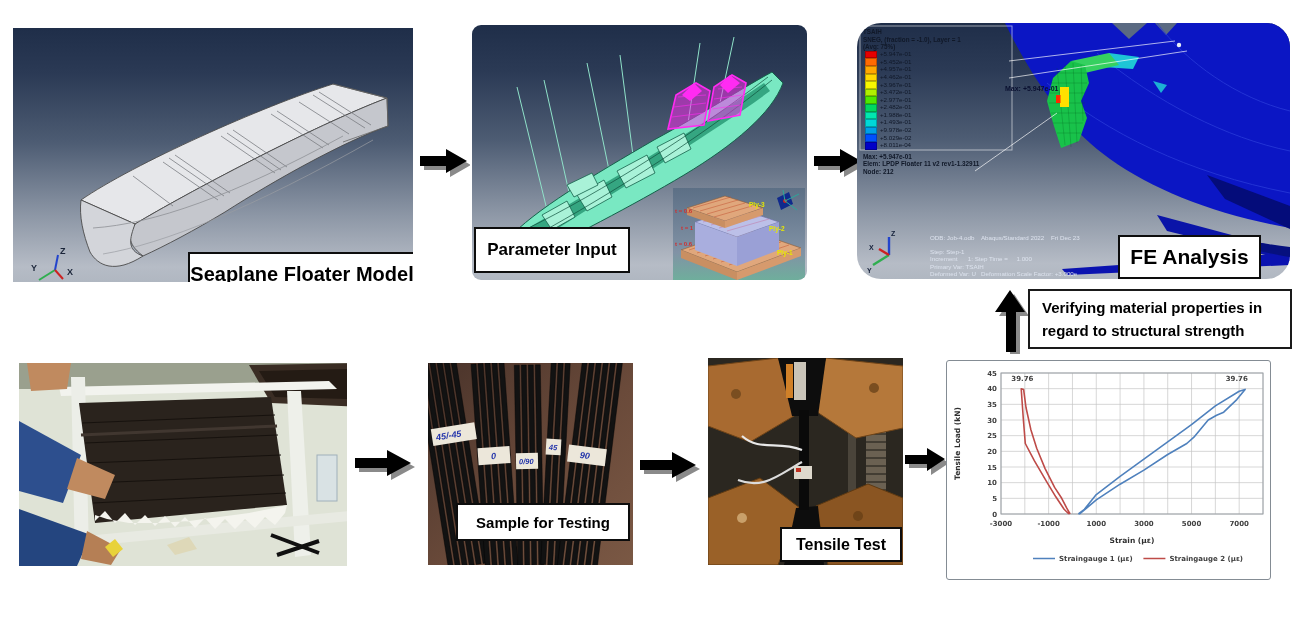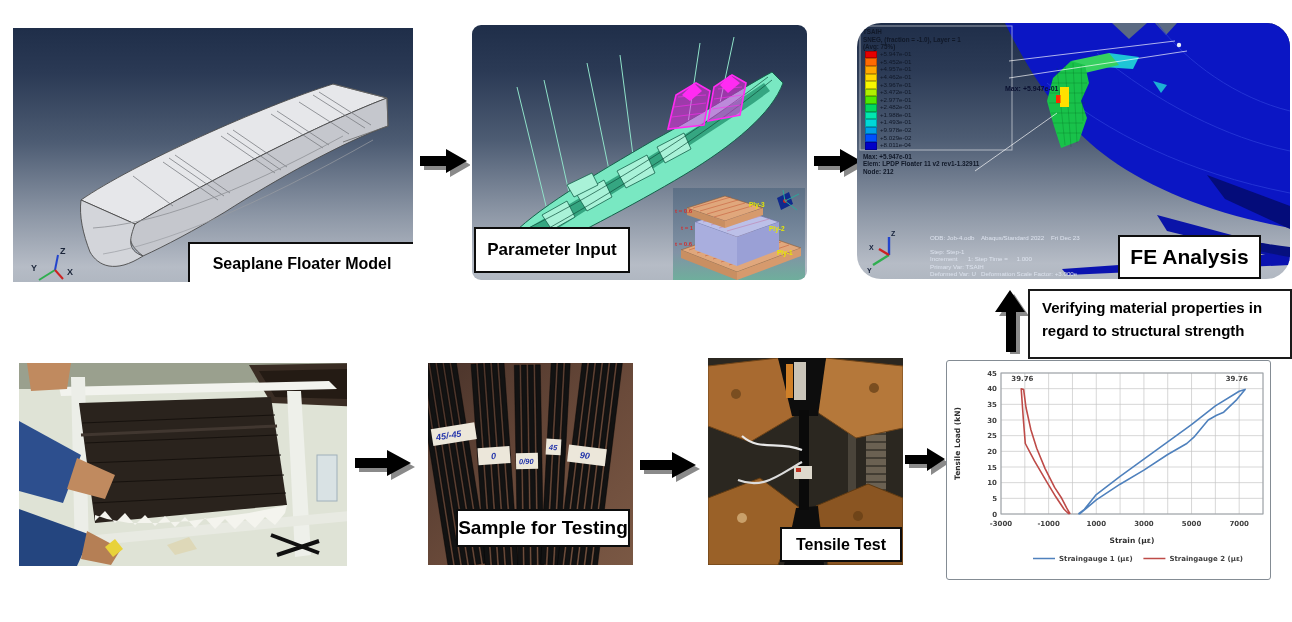--- a/index.html
+++ b/index.html
@@ -1,21 +1,21 @@
 <!DOCTYPE html>
 <html><head>
 <meta charset="utf-8">
 <style>
   html,body{margin:0;padding:0;background:#fff;font-family:"Liberation Sans",sans-serif;}
   #canvas{position:relative;width:1292px;height:622px;background:#fff;overflow:hidden;}
   .panel{position:absolute;overflow:hidden;}
   .abaqus-bg{background:linear-gradient(180deg,#1f2e49 0%,#2b3a55 18%,#4d5c73 45%,#8d97a6 74%,#b6bcc6 94%,#b0b7c1 100%);}
   .label-box{position:absolute;background:#fff;border:2px solid #0d0d0d;display:flex;align-items:center;justify-content:center;font-weight:bold;color:#000;white-space:nowrap;}
   .arrow{position:absolute;}
-  .note-box{position:absolute;background:#fff;border:2px solid #1a1a1a;font-weight:bold;color:#000;font-size:15px;line-height:1.5;padding:6px 8px 16px 12px;}
+  .note-box{position:absolute;background:#fff;border:2px solid #1a1a1a;font-weight:bold;color:#000;font-size:15px;line-height:1.5;padding:6px 8px 6px 12px;}
   
   #fe-legend{position:absolute;left:6px;top:5px;width:152px;color:#101828;}
   #fe-legend-titles div{font-size:6.3px;line-height:7.6px;font-weight:bold;}
   .fe-row{display:flex;align-items:center;font-size:6.2px;line-height:6.9px;}
   .fe-swatch{display:inline-block;width:10px;height:5.6px;margin:0 3px 0 2px;border:0.5px solid rgba(0,0,0,.25);}
   #fe-max-lines{margin-top:3px;}
   #fe-max-lines div{font-size:6.4px;line-height:7.6px;font-weight:bold;}
   #fe-status{position:absolute;left:73px;top:211px;color:#dde3ee;}
   #fe-status div{font-size:6.2px;line-height:7.6px;white-space:pre;}
   #fe-status .gap{height:6px;}
@@ -53,21 +53,21 @@
       <path d="M90,226 C150,216 240,180 360,112" fill="none" stroke="#9a9ca2" stroke-width="0.7"></path>
       <g>
         <line x1="42" y1="242" x2="26" y2="252" stroke="#2fae4f" stroke-width="2"></line>
         <line x1="42" y1="242" x2="45" y2="227" stroke="#2244cc" stroke-width="2"></line>
         <line x1="42" y1="242" x2="50" y2="251" stroke="#cc2222" stroke-width="2"></line>
         <text x="18" y="243" font-size="9" font-weight="bold" fill="#1a2438">Y</text>
         <text x="47" y="226" font-size="9" font-weight="bold" fill="#1a2438">Z</text>
         <text x="54" y="247" font-size="9" font-weight="bold" fill="#1a2438">X</text>
       </g>
     </svg>
-    <div class="label-box" style="left:175px;top:214px;width:224px;height:40px;font-size:16px;">
+    <div class="label-box" style="left:175px;top:224px;width:224px;height:40px;font-size:20px;text-decoration:underline;">
       <span>Seaplane Floater Model</span>
     </div>
   </div>
 
   <svg class="arrow" style="left:420px;top:147px;" width="50" height="30">
     <polygon points="2,11 28,11 28,4 49,16 28,28 28,21 2,21" fill="#8a8a8a" transform="translate(2,2)"></polygon>
     <polygon points="0,9 26,9 26,2 47,14 26,26 26,19 0,19" fill="#000"></polygon>
   </svg>
 
   <div class="panel abaqus-bg" style="left:472px;top:25px;width:335px;height:255px;border-radius:9px;">
@@ -406,21 +406,21 @@
         <g transform="rotate(3 126 84)">
             <rect x="118" y="76" width="15" height="16" fill="#ece7da"></rect>
             <text x="121" y="87" font-size="7.5" font-weight="bold" font-style="italic" fill="#2233aa">45</text>
           </g>
         <g transform="rotate(7 160 92)">
             <rect x="140" y="84" width="38" height="17" fill="#ece7da"></rect>
             <text x="152" y="96" font-size="9" font-weight="bold" font-style="italic" fill="#2233aa">90</text>
           </g>
       </g>
     </svg>
-    <div class="label-box" style="left:28px;top:146px;width:170px;height:34px;font-size:19px;">
+    <div class="label-box" style="left:28px;top:140px;width:170px;height:34px;font-size:15px;">
       <span>Sample for Testing</span>
     </div>
   </div>
 
   <svg class="arrow" style="left:640px;top:450px;" width="60" height="32">
     <polygon points="2,12 34,12 34,4 58,17 34,30 34,22 2,22" fill="#8a8a8a" transform="translate(2,2)"></polygon>
     <polygon points="0,10 32,10 32,2 56,15 32,28 32,20 0,20" fill="#000"></polygon>
   </svg>
 
   <div class="panel" style="left:708px;top:358px;width:195px;height:207px;background:#27231d;">

